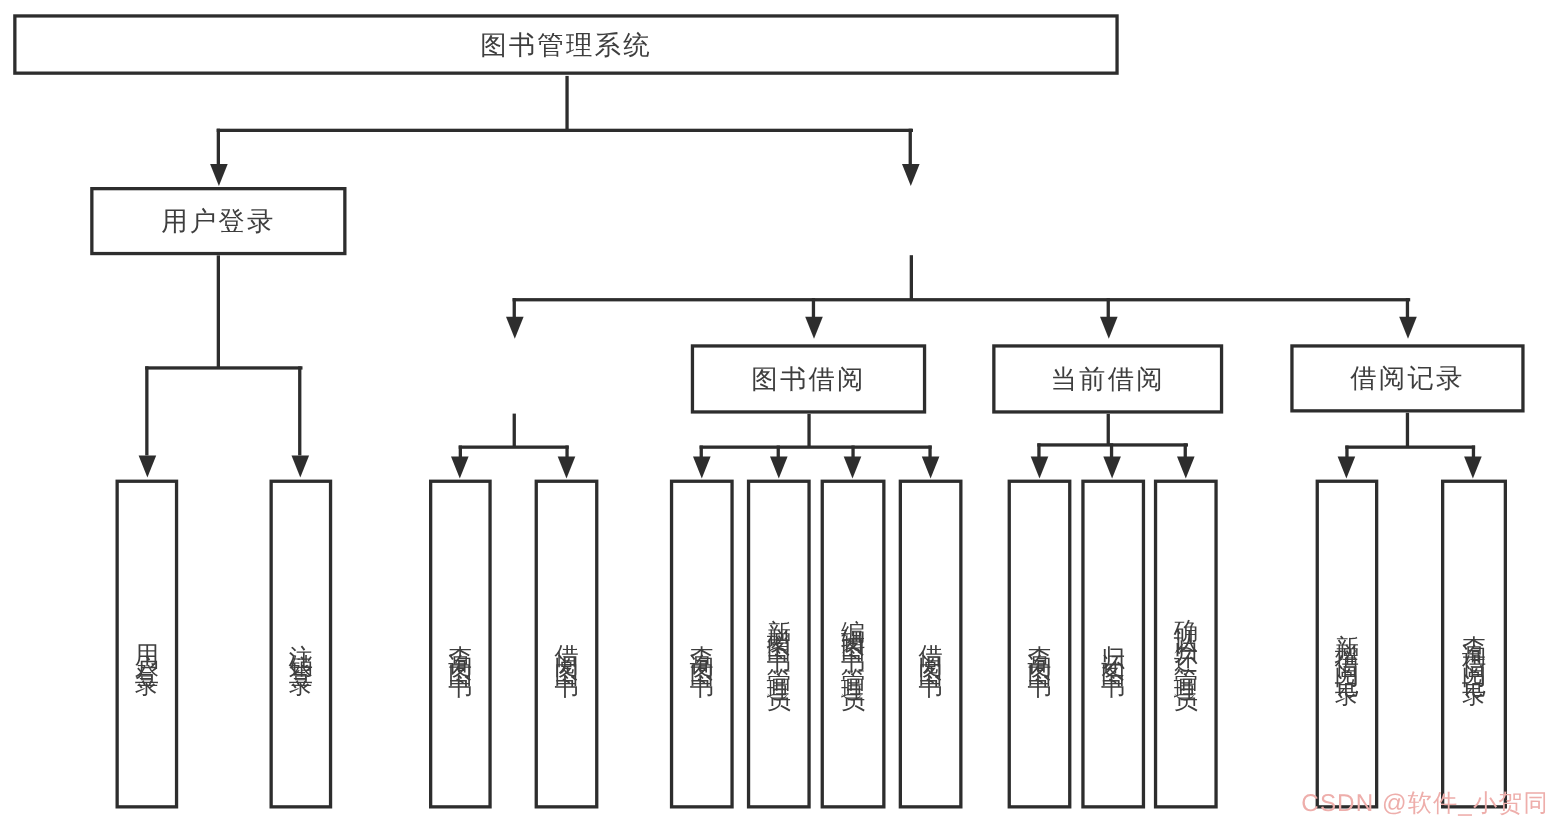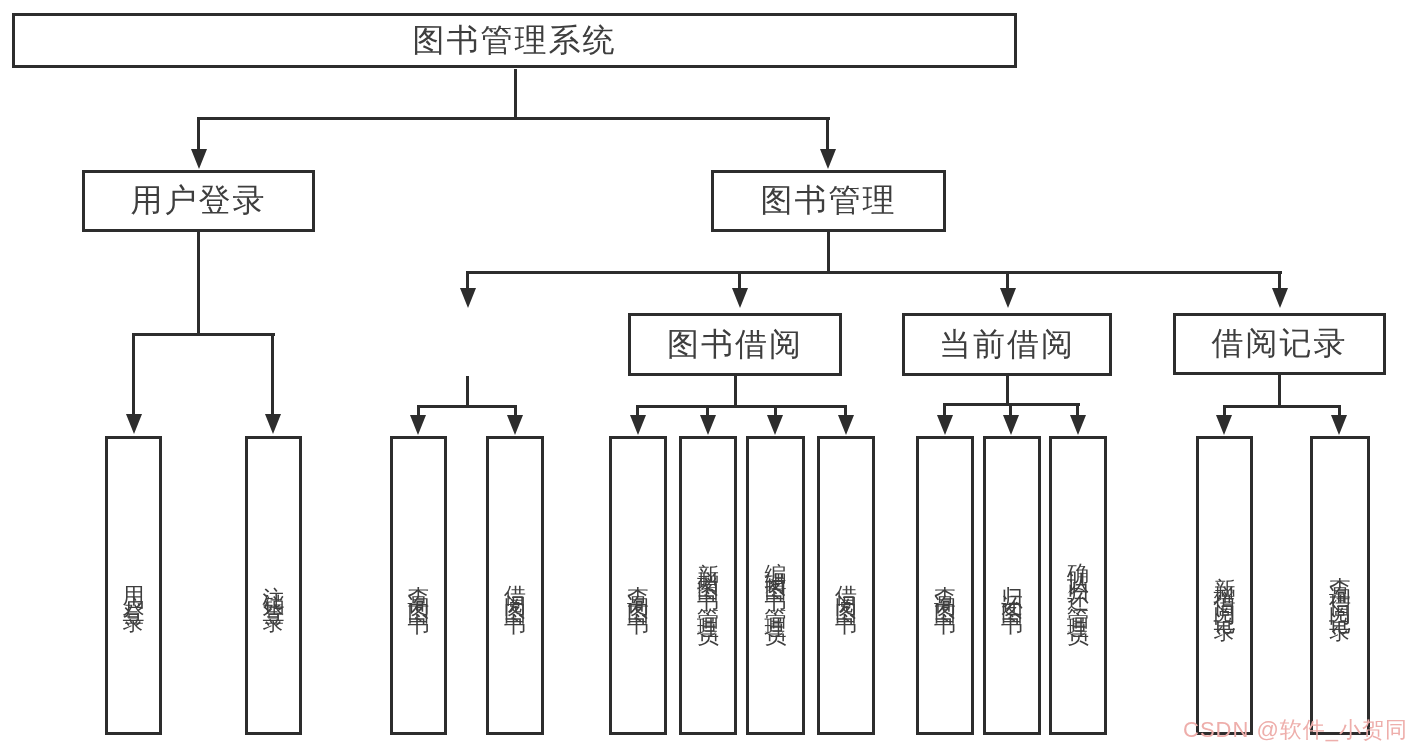--- a/index.html
+++ b/index.html
@@ -8,21 +8,21 @@
     background:var(--color-background,#ffffff);
     font-family:"Liberation Sans", sans-serif;
   }
   .box {
     position:absolute; box-sizing:border-box;
     border:3px solid var(--color-line,#2d2d2d);
     background:var(--color-background,#ffffff);
     display:flex; align-items:center; justify-content:center;
   }
   .box.h span {
-    font-size:32px; letter-spacing:2px; color:var(--color-text,#3e3e3e); white-space:nowrap;
+    font-size:24px; letter-spacing:2px; color:var(--color-text,#3e3e3e); white-space:nowrap;
   }
   .box.v span {
     writing-mode:vertical-rl; text-orientation:mixed;
     font-size:22px; letter-spacing:9px; line-height:1;
     color:var(--color-text,#3e3e3e);
   }
   .hline, .vline { position:absolute; background:var(--color-line,#2d2d2d); }
   .hline { height:3px; }
   .vline { width:3px; }
   .ah {
@@ -99,23 +99,20 @@
   <div class="vline" style="left:1338px;top:405px;height:11px"></div>
   <div class="ah" style="left:1331px;top:415px"></div>
 
   <div class="box h" style="left:12px;top:13px;width:1005px;height:55px">
     <span>图书管理系统</span>
   </div>
 
   <div class="box h" style="left:82px;top:170px;width:233px;height:62px">
     <span>用户登录</span>
   </div>
-  <div class="box h" style="left:711px;top:170px;width:235px;height:62px">
-    <span>图书管理</span>
-  </div>
 
   <div class="box h" style="left:902px;top:313px;width:210px;height:63px">
     <span>当前借阅</span>
   </div>
   <div class="box h" style="left:628px;top:313px;width:214px;height:63px">
     <span>图书借阅</span>
   </div>
   <div class="box h" style="left:1173px;top:313px;width:213px;height:62px">
     <span>借阅记录</span>
   </div>

